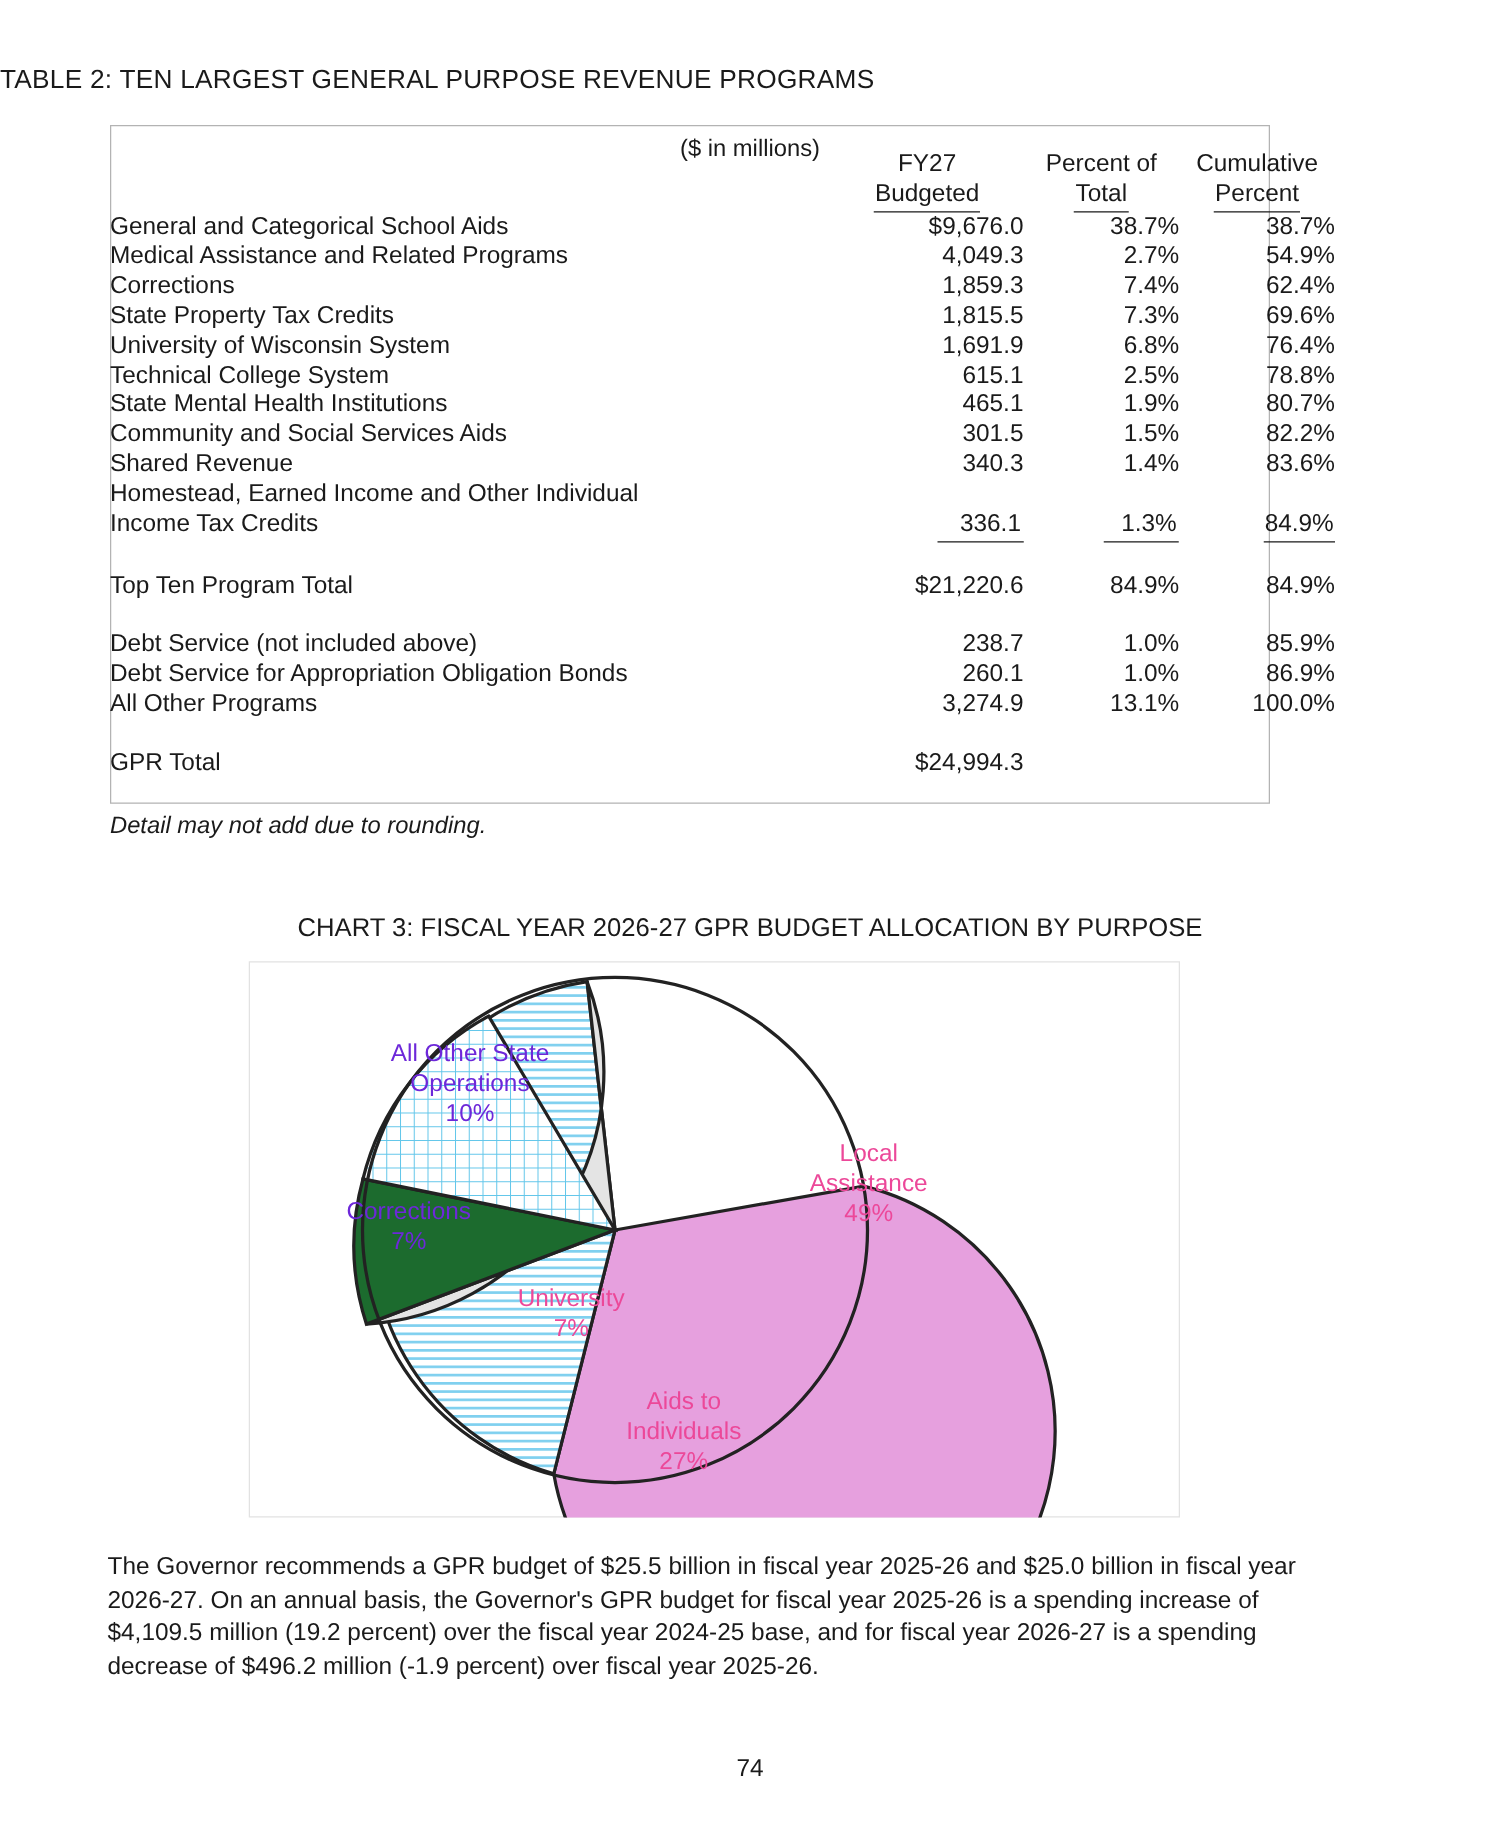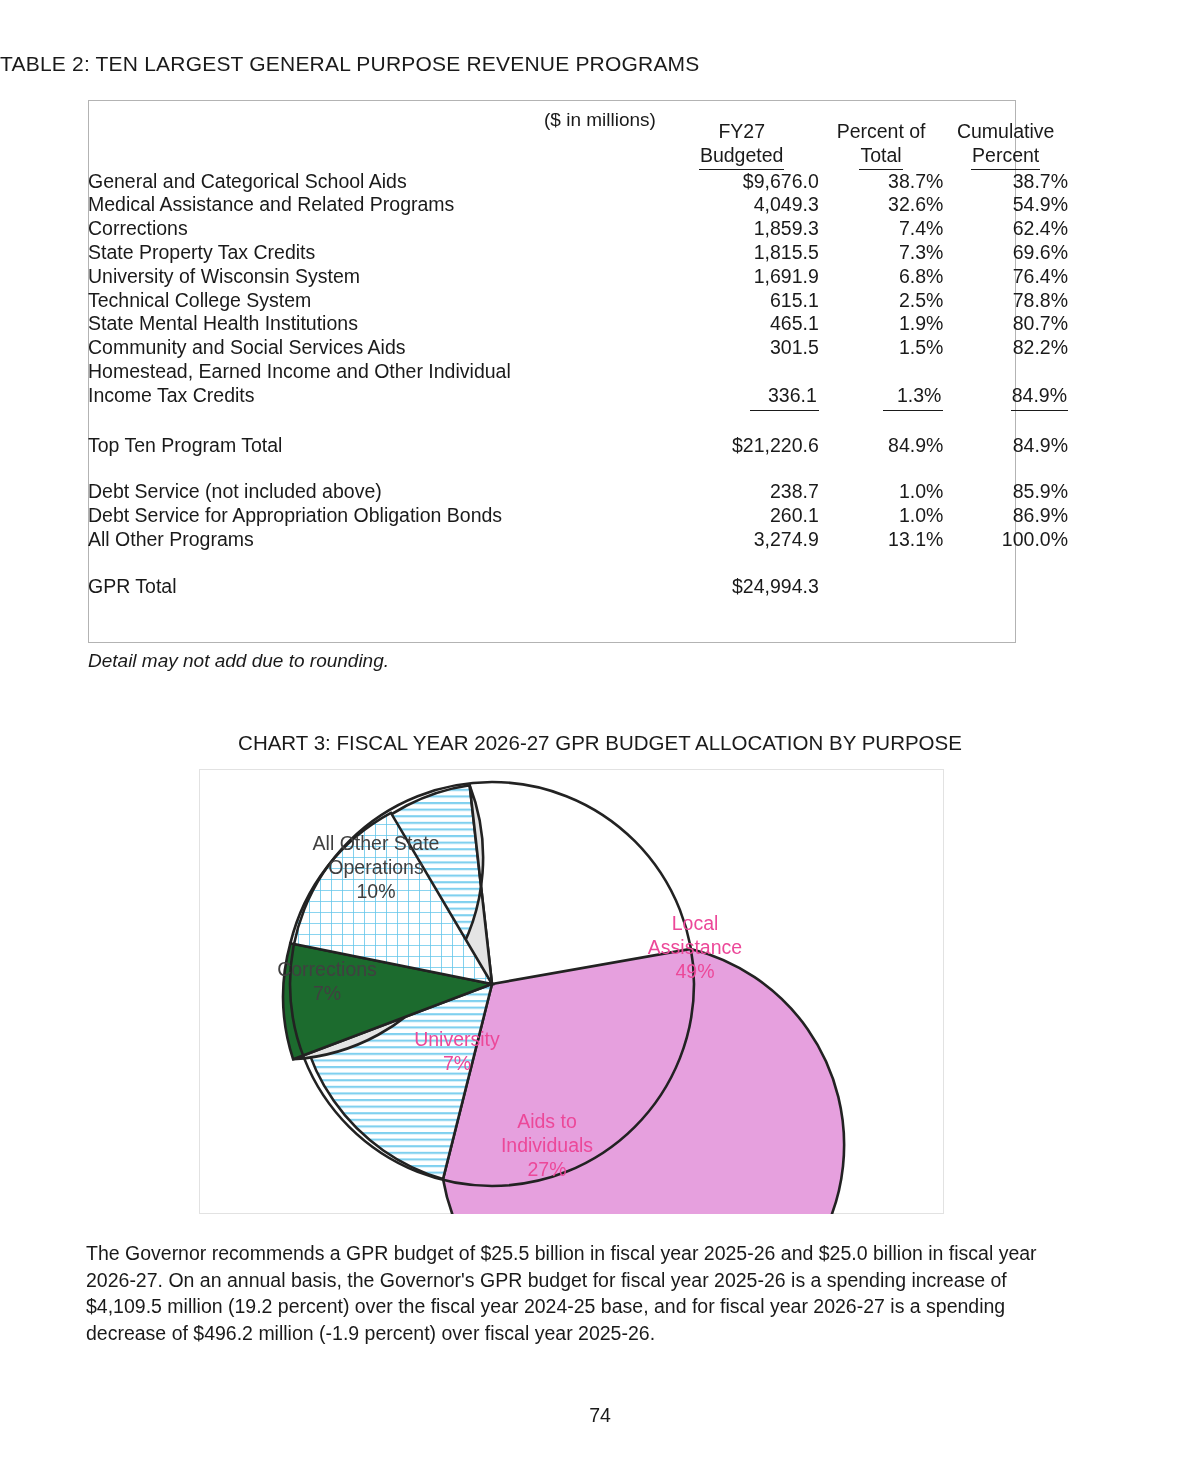--- a/index.html
+++ b/index.html
@@ -107,21 +107,21 @@
   .pie-wrap {
     position: absolute;
     top: 769px;
     left: 199px;
     width: 745px;
     height: 445px;
   }
   .pie-label {
     position: absolute;
     font-size: 19.5px;
-    color: #404040;
+    color: #6d28d9;
     text-align: center;
     line-height: 24px;
     white-space: nowrap;
   }
   .pie-label.inner { color: #ec4899; }
 
   
   .body-par {
     position: absolute;
     top: 1240px;
@@ -166,21 +166,21 @@
 
     <tr>
       <td class="c-label">General and Categorical School Aids</td>
       <td class="c-budget">$9,676.0</td>
       <td class="c-pct">38.7%</td>
       <td class="c-cum">38.7%</td>
     </tr>
     <tr>
       <td class="c-label">Medical Assistance and Related Programs</td>
       <td class="c-budget">4,049.3</td>
-      <td class="c-pct">32.6%</td>
+      <td class="c-pct">2.7%</td>
       <td class="c-cum">54.9%</td>
     </tr>
     <tr>
       <td class="c-label">Corrections</td>
       <td class="c-budget">1,859.3</td>
       <td class="c-pct">7.4%</td>
       <td class="c-cum">62.4%</td>
     </tr>
     <tr>
       <td class="c-label">State Property Tax Credits</td>
@@ -204,20 +204,26 @@
       <td class="c-label">State Mental Health Institutions</td>
       <td class="c-budget">465.1</td>
       <td class="c-pct">1.9%</td>
       <td class="c-cum">80.7%</td>
     </tr>
     <tr>
       <td class="c-label">Community and Social Services Aids</td>
       <td class="c-budget">301.5</td>
       <td class="c-pct">1.5%</td>
       <td class="c-cum">82.2%</td>
+    </tr>
+    <tr>
+      <td class="c-label">Shared Revenue</td>
+      <td class="c-budget">340.3</td>
+      <td class="c-pct">1.4%</td>
+      <td class="c-cum">83.6%</td>
     </tr>
 
     <tr>
       <td class="c-label">Homestead, Earned Income and Other Individual</td>
       <td class="c-budget"></td>
       <td class="c-pct"></td>
       <td class="c-cum"></td>
     </tr>
     <tr>
       <td class="c-label">Income Tax Credits</td>

